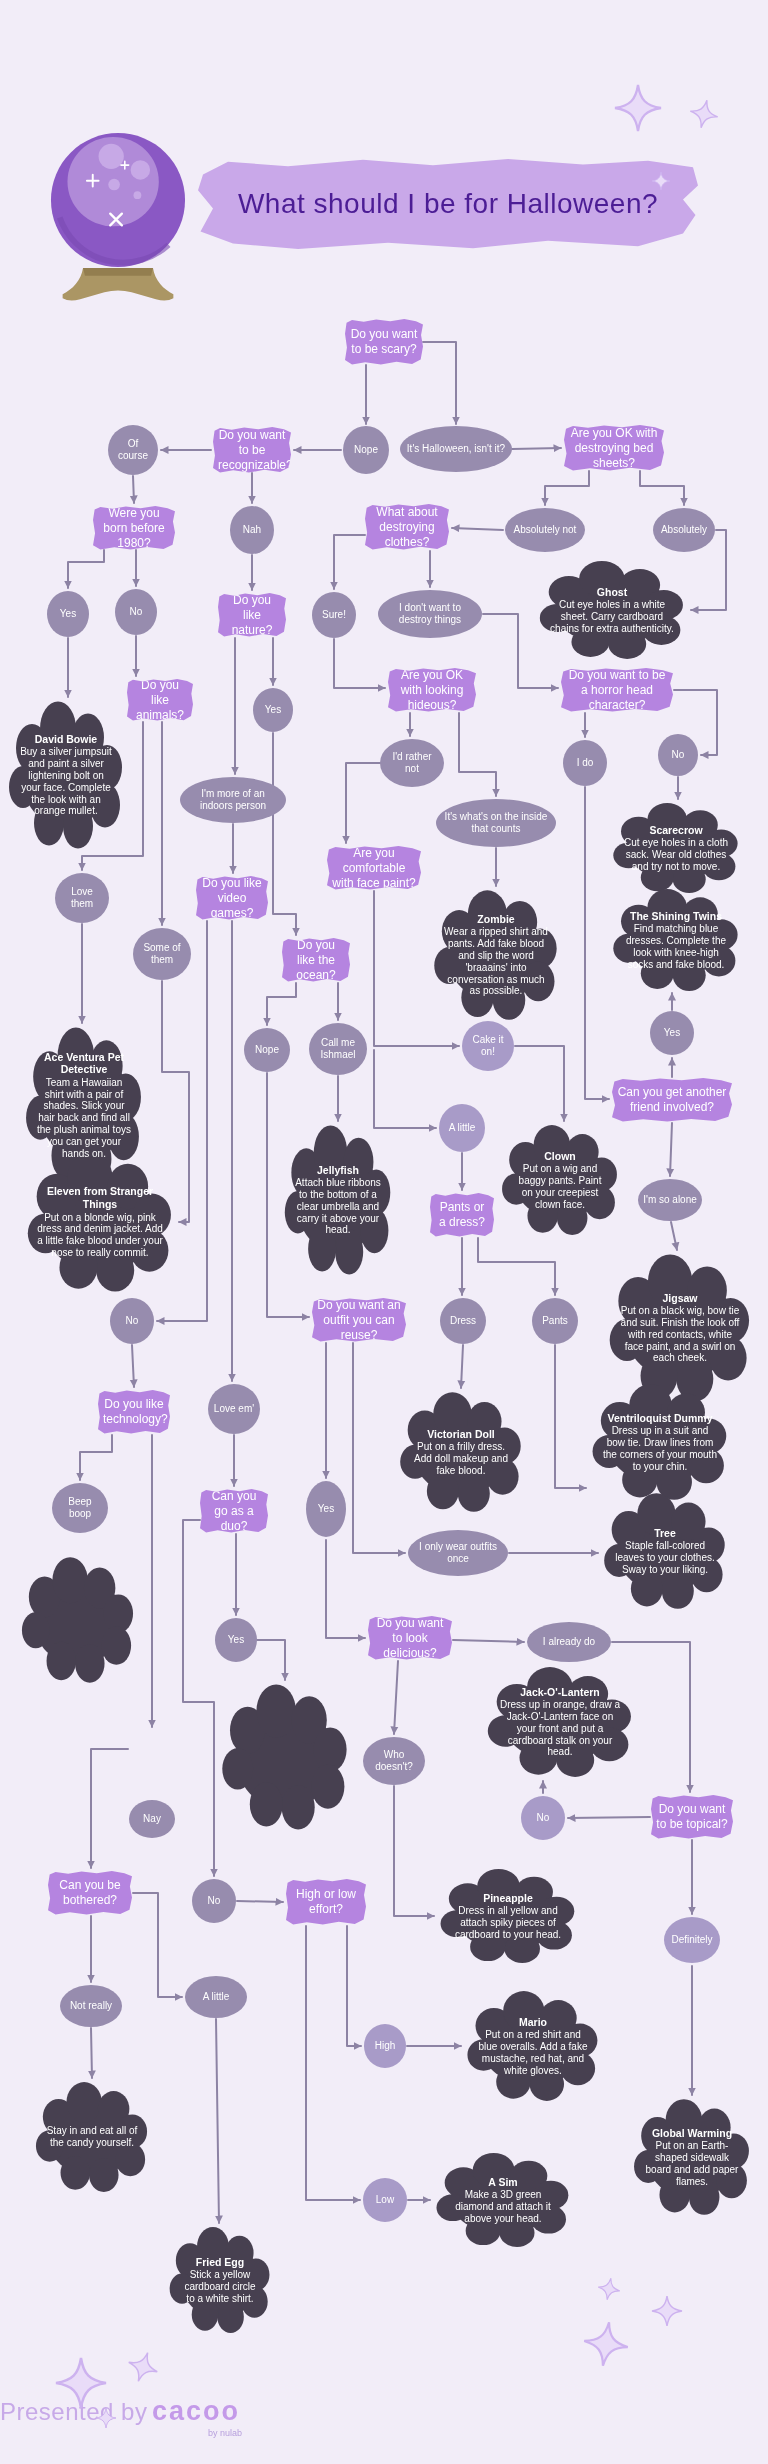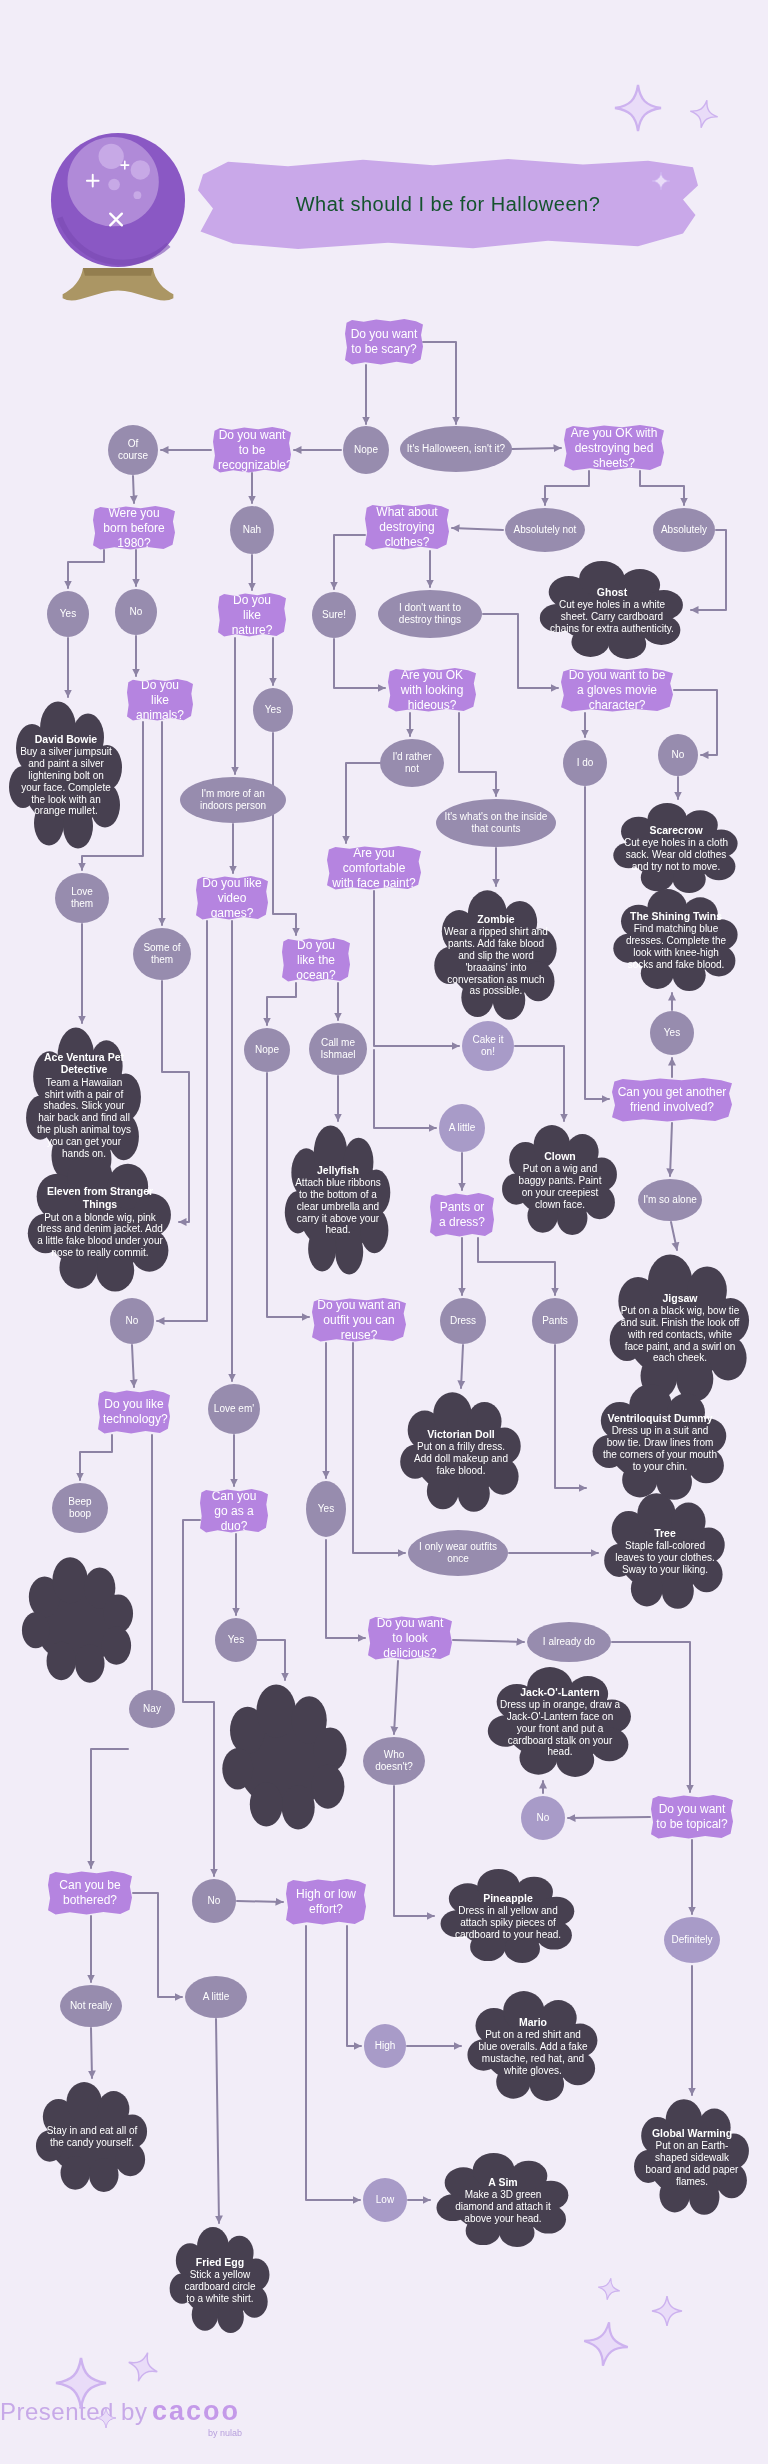--- a/index.html
+++ b/index.html
@@ -8,21 +8,21 @@
     --brand-text:#c7a9e8; --brand-logo:#c49ae9; --brand-sub:#b79fdd; --sparkle-fill:#e9dcf8; --sparkle-stroke:#cdb2ef;
   }
   html,body{margin:0;padding:0;background:var(--background);}
   .canvas{position:relative;width:768px;height:2464px;background:var(--background);overflow:hidden;
           font-family:"Liberation Sans", sans-serif;margin:0 auto;}
   
   .crystal-ball{position:absolute;left:50px;top:130px;width:136px;height:180px;}
   .banner{position:absolute;left:198px;top:158px;width:500px;height:92px;background:var(--banner);
           display:flex;align-items:center;justify-content:center;
           clip-path:polygon(1% 18%,6% 4%,18% 9%,33% 2%,47% 8%,62% 1%,77% 7%,90% 3%,99% 10%,100% 30%,97% 45%,99.5% 62%,97% 82%,88% 96%,70% 90%,55% 98%,38% 92%,20% 99%,7% 93%,0.5% 80%,3% 55%,0% 35%);}
-  .banner .title{color:#14532d;font-size:20px;letter-spacing:.5px;}
+  .banner .title{color:#4c1d95;font-size:28px;letter-spacing:.5px;}
   .sparkle{position:absolute;fill:var(--sparkle-fill);stroke:var(--sparkle-stroke);stroke-width:1.6;overflow:visible;}
   
   #edges{position:absolute;left:0;top:0;width:768px;height:2464px;}
   #edges polyline{fill:none;stroke:var(--connector);stroke-width:2;stroke-linejoin:round;stroke-linecap:round;}
   #nodes{position:absolute;left:0;top:0;width:768px;height:2464px;}
   .node{position:absolute;display:flex;align-items:center;justify-content:center;text-align:center;
         color:var(--node-text);box-sizing:border-box;}
   .node .txt{position:relative;z-index:1;width:100%;}
   .question{background:var(--question);font-size:12px;line-height:1.25;padding:3px 5px;
         clip-path:polygon(2% 8%,9% 2%,24% 6%,40% 1%,58% 5%,76% 0%,91% 5%,100% 12%,97.5% 35%,100% 60%,97% 88%,86% 98%,66% 93%,46% 99%,26% 94%,9% 99%,0% 89%,2.5% 62%,0% 32%);}
@@ -173,21 +173,21 @@
       <div class="node question" style="left: 218px; top: 593px; width: 68px; height: 44px;">
         <div class="txt">Do you like nature?</div>
       </div>
       <div class="node question" style="left: 127px; top: 679px; width: 66px; height: 42px;">
         <div class="txt">Do you like animals?</div>
       </div>
       <div class="node question" style="left: 388px; top: 668px; width: 88px; height: 44px;">
         <div class="txt">Are you OK with looking hideous?</div>
       </div>
       <div class="node question" style="left: 561px; top: 668px; width: 112px; height: 44px;">
-        <div class="txt">Do you want to be a gloves movie character?</div>
+        <div class="txt">Do you want to be a horror head character?</div>
       </div>
       <div class="node question" style="left: 327px; top: 846px; width: 94px; height: 44px;">
         <div class="txt">Are you comfortable with face paint?</div>
       </div>
       <div class="node question" style="left: 196px; top: 876px; width: 72px; height: 44px;">
         <div class="txt">Do you like video games?</div>
       </div>
       <div class="node question" style="left: 282px; top: 938px; width: 68px; height: 44px;">
         <div class="txt">Do you like the ocean?</div>
       </div>
@@ -310,21 +310,21 @@
       </div>
       <div class="node answer" style="left: 408px; top: 1530px; width: 100px; height: 46px;">
         <div class="txt">I only wear outfits once</div>
       </div>
       <div class="node answer" style="left: 215px; top: 1618px; width: 42px; height: 44px;">
         <div class="txt">Yes</div>
       </div>
       <div class="node answer" style="left: 527px; top: 1622px; width: 84px; height: 40px;">
         <div class="txt">I already do</div>
       </div>
-      <div class="node answer" style="left: 129px; top: 1690px; width: 46px; height: 38px;">
+      <div class="node answer" style="left: 129px; top: 1800px; width: 46px; height: 38px;">
         <div class="txt">Nay</div>
       </div>
       <div class="node answer" style="left: 363px; top: 1737px; width: 62px; height: 48px;">
         <div class="txt">Who doesn't?</div>
       </div>
       <div class="node answer tone-light" style="left: 521px; top: 1796px; width: 44px; height: 44px;">
         <div class="txt">No</div>
       </div>
       <div class="node answer" style="left: 192px; top: 1879px; width: 44px; height: 44px;">
         <div class="txt">No</div>

